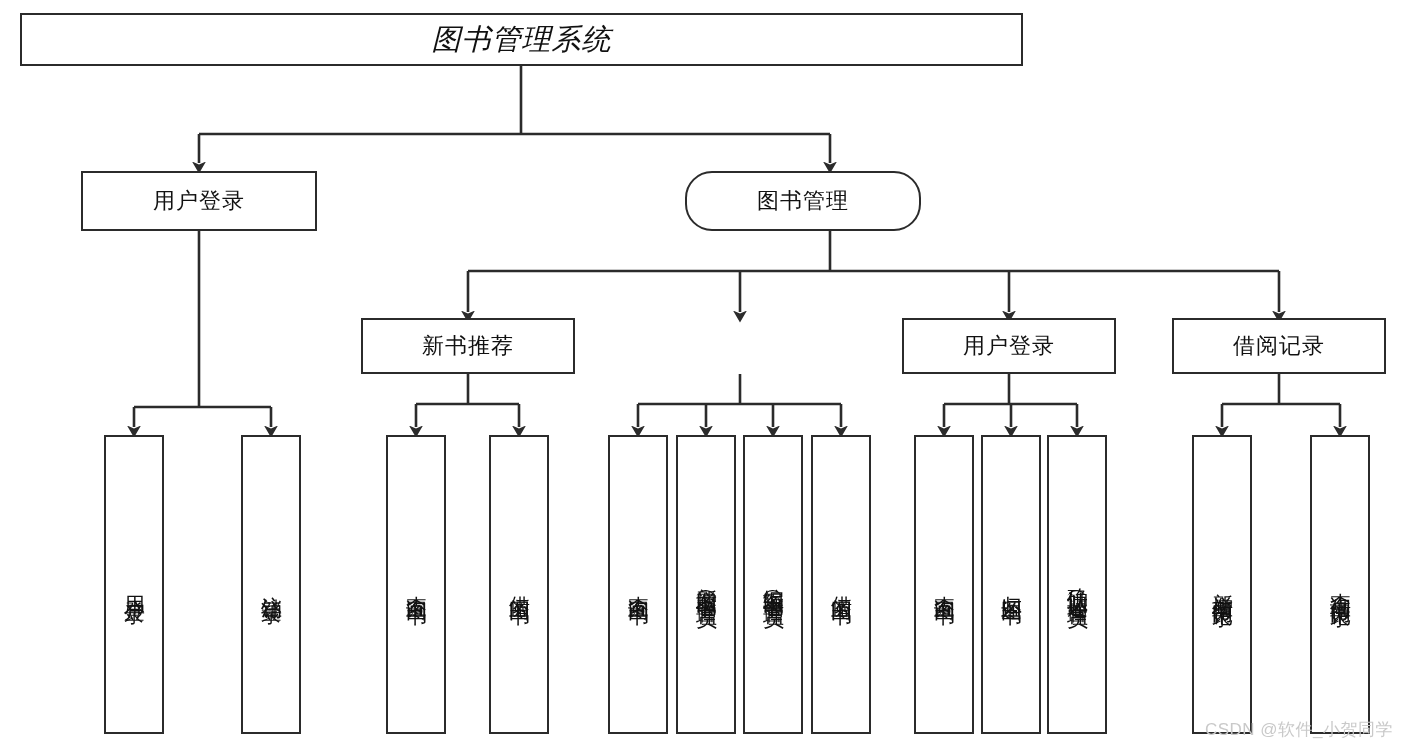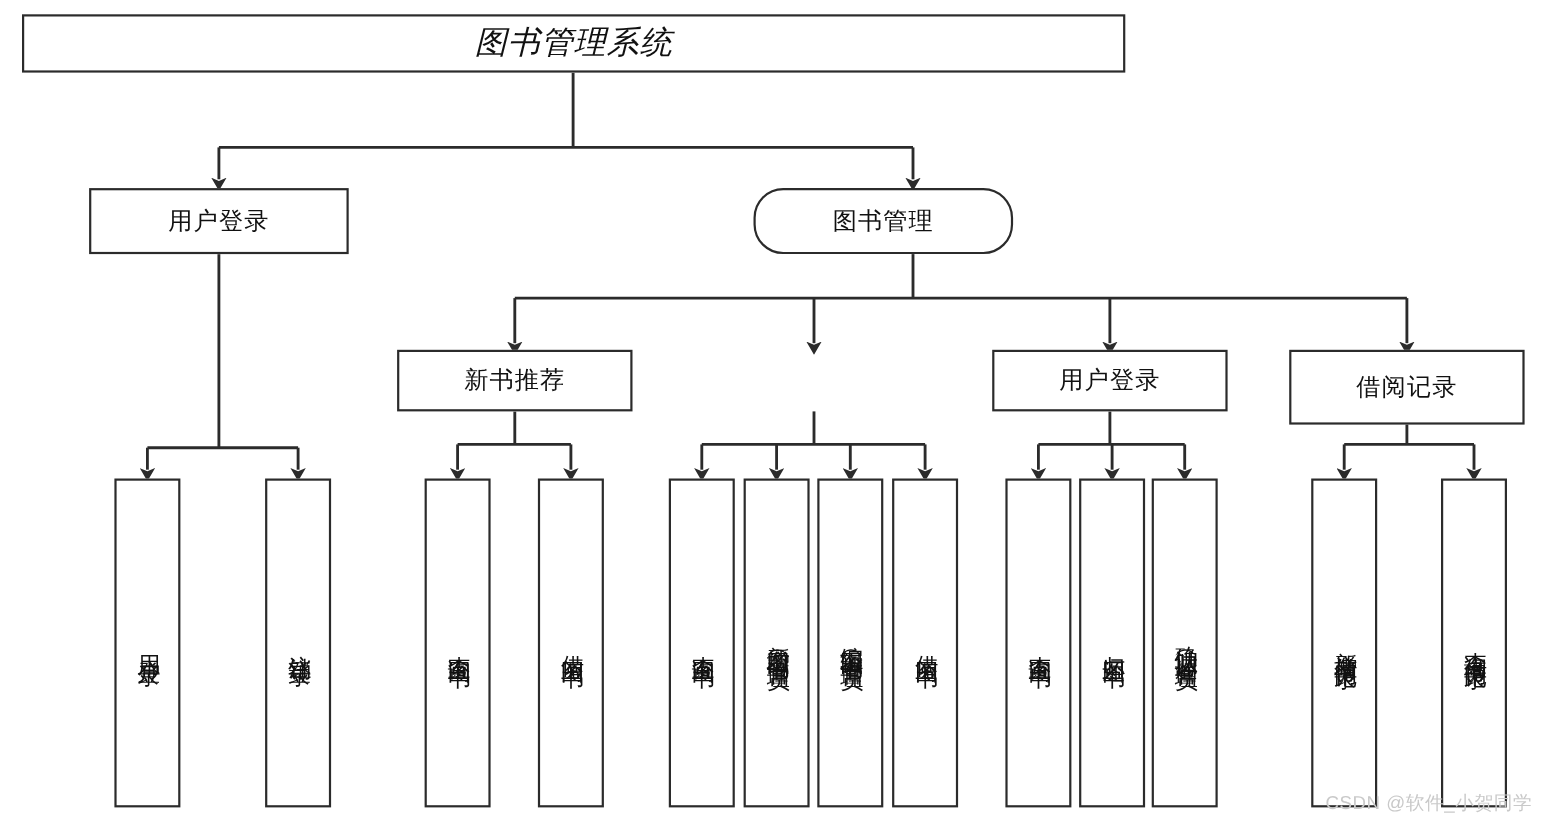--- a/index.html
+++ b/index.html
@@ -133,21 +133,21 @@
 
   <div class="node" style="left:361px;top:318px;width:214px;height:56px;align-items:center;">
     <span class="lbl">新书推荐</span>
   </div>
 
 
   <div class="node" style="left:902px;top:318px;width:214px;height:56px;">
     <span class="lbl">用户登录</span>
   </div>
 
-  <div class="node" style="left:1172px;top:318px;width:214px;height:68px;">
+  <div class="node" style="left:1172px;top:318px;width:214px;height:56px;">
     <span class="lbl">借阅记录</span>
   </div>
 
   <div class="node vert" style="left:104px;top:435px;width:60px;height:299px;">
     <span class="lbl">用户登录</span>
   </div>
 
   <div class="node vert" style="left:241px;top:435px;width:60px;height:299px;">
     <span class="lbl">注销登录</span>
   </div>

